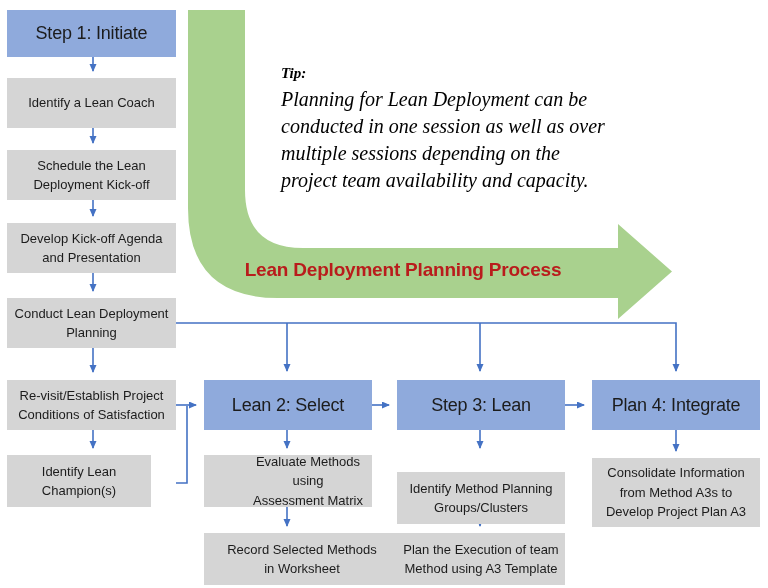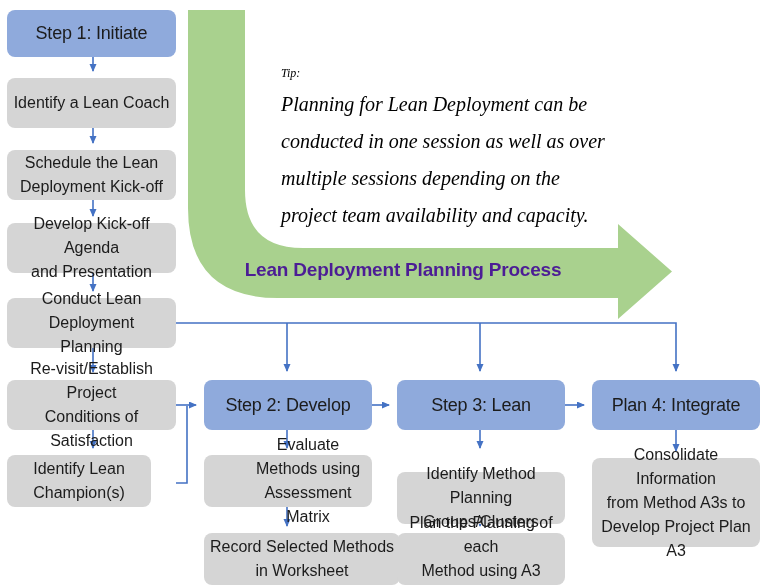--- a/index.html
+++ b/index.html
@@ -5,33 +5,32 @@
   html,body{margin:0;padding:0;background:#ffffff;}
   .stage{
     position:relative;width:768px;height:588px;background:#ffffff;
     font-family:"Liberation Sans",sans-serif;overflow:hidden;
   }
   .layer{position:absolute;left:0;top:0;}
   .box{
     position:absolute;display:flex;align-items:center;justify-content:center;
     text-align:center;box-sizing:border-box;color:#1c1c1c;
     white-space:pre-line;
-    border-radius:8px;
   }
   .box.blue{background:#8faadc;font-size:18px;letter-spacing:-0.2px;}
-  .box.gray{background:#d5d5d5;font-size:16px;line-height:1.5;padding:2px 3px;}
+  .box.gray{background:#d5d5d5;font-size:13px;line-height:1.5;padding:2px 3px;}
   .tip{
     position:absolute;left:281px;top:60px;width:360px;
     font-family:"Liberation Serif",serif;font-style:italic;color:#000;
   }
-  .tip-title{font-weight:normal;font-size:12px;line-height:26px;}
-  .tip-body{font-size:20px;line-height:37px;white-space:pre-line;}
+  .tip-title{font-weight:bold;font-size:15px;line-height:26px;}
+  .tip-body{font-size:20px;line-height:27px;white-space:pre-line;}
   .banner-label{
     position:absolute;left:188px;top:259px;width:430px;text-align:center;
-    font-weight:bold;font-size:19px;letter-spacing:-0.2px;color:#4c1d95;
+    font-weight:bold;font-size:19px;letter-spacing:-0.2px;color:#b91c1c;
   }
 </style>
 </head>
 <body>
 
 <div class="stage">
 
   <svg class="layer" width="768" height="588" viewBox="0 0 768 588">
     <defs>
       <marker id="arw" markerUnits="userSpaceOnUse" markerWidth="9" markerHeight="8" refX="7" refY="3.5" orient="auto">
@@ -82,30 +81,30 @@
   <div class="box gray" style="left:7px;top:150px;width:169px;height:50px;">Schedule the Lean
 Deployment Kick-off</div>
   <div class="box gray" style="left:7px;top:298px;width:169px;height:50px;">Conduct Lean Deployment
 Planning</div>
   <div class="box gray" style="left:7px;top:223px;width:169px;height:50px;">Develop Kick-off Agenda
 and Presentation</div>
   <div class="box gray" style="left:7px;top:380px;width:169px;height:50px;">Re-visit/Establish Project
 Conditions of Satisfaction</div>
   <div class="box gray" style="left:7px;top:455px;width:144px;height:52px;">Identify Lean Champion(s)</div>
 
-  <div class="box blue" style="left:204px;top:380px;width:168px;height:50px;">Step 2: Develop</div>
+  <div class="box blue" style="left:204px;top:380px;width:168px;height:50px;">Lean 2: Select</div>
   <div class="box gray" style="left:204px;top:455px;width:168px;height:52px;padding-left:43px;">Evaluate Methods using
 Assessment Matrix</div>
   <div class="box gray" style="left:204px;top:533px;width:196px;height:52px;">Record Selected Methods
 in Worksheet</div>
 
   <div class="box blue" style="left:397px;top:380px;width:168px;height:50px;">Step 3: Lean</div>
   <div class="box gray" style="left:397px;top:455px;width:168px;height:52px;margin-top:17px;">Identify Method Planning
 Groups/Clusters</div>
-  <div class="box gray" style="left:397px;top:533px;width:168px;height:52px;">Plan the Planning of each
+  <div class="box gray" style="left:397px;top:533px;width:168px;height:52px;">Plan the Execution of team
 Method using A3 Template</div>
 
   <div class="box blue" style="left:592px;top:380px;width:168px;height:50px;">Plan 4: Integrate</div>
-  <div class="box gray" style="left:592px;top:458px;width:168px;height:89px;">Consolidate Information
+  <div class="box gray" style="left:592px;top:458px;width:168px;height:69px;">Consolidate Information
 from Method A3s to
 Develop Project Plan A3</div>
 
 </div>
 
 </body></html>

